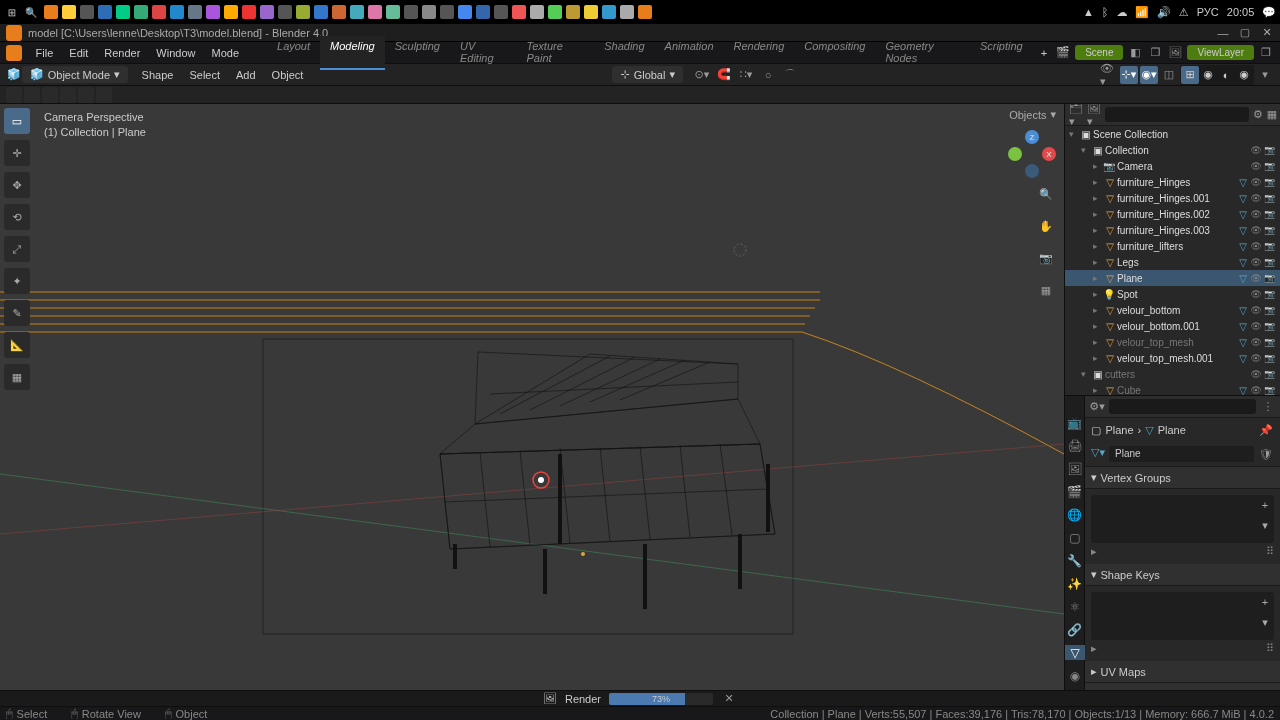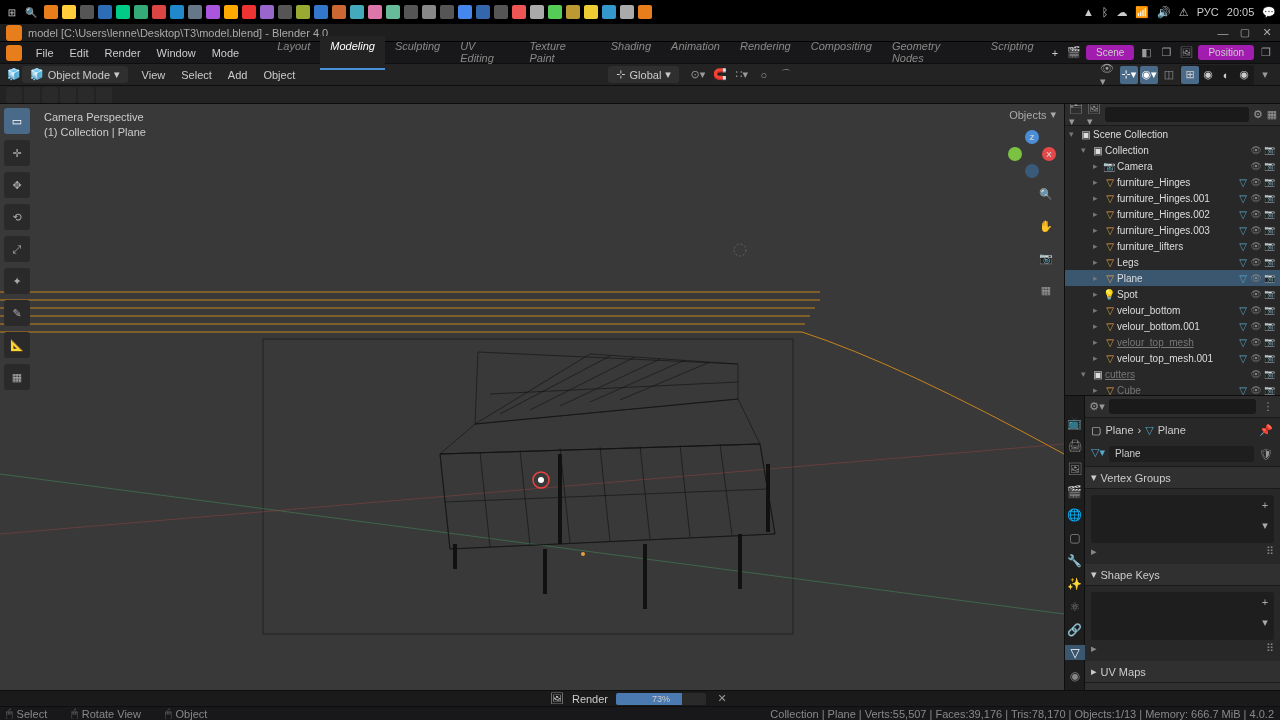--- a/index.html
+++ b/index.html
@@ -17,21 +17,21 @@
 .win-btn { width: 14px; height: 14px; display: flex; align-items: center; justify-content: center; cursor: pointer; }
 
 
 .topmenu { height: 22px; background: #18181a; display: flex; align-items: center; padding: 0 6px; border-bottom: 1px solid #0e0e0e; }
 .logo { width: 16px; height: 16px; background: #e87d1c; border-radius: 3px; margin-right: 6px; }
 .menu-item { padding: 3px 8px; color: #ccc; cursor: pointer; }
 .ws-tabs { display: flex; margin-left: 20px; font-style: italic; }
 .ws-tab { padding: 4px 10px; color: #888; cursor: pointer; border-bottom: 2px solid transparent; }
 .ws-tab.active { color: #fff; background: #232323; border-bottom: 2px solid #4a90d9; }
 .top-right { margin-left: auto; display: flex; gap: 4px; align-items: center; }
-.pill { background: #a21caf; padding: 2px 10px; border-radius: 3px; font-size: 10px; }
+.pill { background: #4d7c0f; padding: 2px 10px; border-radius: 3px; font-size: 10px; }
 .sq-ico { width: 16px; height: 16px; display: flex; align-items: center; justify-content: center; cursor: pointer; color: #999; }
 
 
 .header-tool { height: 22px; background: #232323; display: flex; align-items: center; padding: 0 6px; border-bottom: 1px solid #0e0e0e; }
 .dropdown { background: #2f2f2f; padding: 2px 8px; border-radius: 3px; margin-right: 6px; display: flex; align-items: center; gap: 4px; cursor: pointer; }
 .header-mid { margin-left: auto; margin-right: auto; display: flex; gap: 4px; align-items: center; }
 .header-right { display: flex; gap: 2px; align-items: center; }
 .tool-btn { width: 18px; height: 18px; display: flex; align-items: center; justify-content: center; cursor: pointer; border-radius: 2px; color: #999; }
 .shading-btns { display: flex; background: #1a1a1a; border-radius: 3px; padding: 1px; }
 .shade-btn { width: 18px; height: 18px; display: flex; align-items: center; justify-content: center; cursor: pointer; border-radius: 2px; }
@@ -66,21 +66,21 @@
 
 .outliner { flex: 0 0 auto; max-height: 292px; overflow-y: auto; background: #282828; border-bottom: 1px solid #0e0e0e; }
 .outliner-head { height: 22px; background: #2d2d2d; display: flex; align-items: center; padding: 0 4px; gap: 4px; border-bottom: 1px solid #1a1a1a; }
 .search-input { flex: 1; background: #1a1a1a; border: none; color: #ccc; padding: 2px 6px; border-radius: 3px; font-size: 10px; outline: none; }
 .tree-row { display: flex; align-items: center; padding: 1px 4px; height: 16px; cursor: pointer; }
 .tree-row.selected { background: #3b5770; }
 .tree-indent { display: inline-block; }
 .tree-exp { width: 10px; color: #777; font-size: 9px; }
 .tree-ico { width: 14px; font-size: 10px; text-align: center; }
 .tree-label { flex: 1; font-size: 10px; color: #ddd; overflow: hidden; text-overflow: ellipsis; white-space: nowrap; }
-.tree-label.dim { color: #777; text-decoration: underline; }
+.tree-label.dim { color: #777; }
 .tree-toggles { display: flex; gap: 2px; }
 .tree-tog { width: 12px; font-size: 9px; color: #888; text-align: center; cursor: pointer; }
 
 
 .props { flex: 1; display: flex; background: #232323; overflow: hidden; }
 .props-tabs { width: 20px; background: #1e1e1e; display: flex; flex-direction: column; padding-top: 20px; gap: 8px; border-right: 1px solid #0e0e0e; }
 .prop-tab { width: 20px; height: 20px; display: flex; align-items: center; justify-content: center; cursor: pointer; color: #888; font-size: 12px; }
 .prop-tab.active { background: #3b5770; color: #fff; }
 .props-body { flex: 1; overflow-y: auto; }
 .props-head { height: 22px; background: #2d2d2d; display: flex; align-items: center; padding: 0 4px; gap: 4px; border-bottom: 1px solid #1a1a1a; }
@@ -94,21 +94,21 @@
 .list-btns { width: 18px; display: flex; flex-direction: column; }
 .list-add { height: 20px; display: flex; align-items: center; justify-content: center; cursor: pointer; color: #aaa; }
 .play-row { padding: 2px 0 0 0; display: flex; justify-content: space-between; color: #888; }
 .chk { display:inline-block; width:11px; height:11px; border:1px solid #555; background:#1a1a1a; margin-right:4px; vertical-align:middle; border-radius:2px; }
 
 
 .statusbar { position: absolute; bottom: 0; left: 0; right: 0; height: 14px; background: #18181a; display: flex; align-items: center; padding: 0 6px; font-size: 10px; color: #888; border-top: 1px solid #0e0e0e; }
 .status-item { display: flex; align-items: center; gap: 4px; margin-right: 24px; }
 .status-right { margin-left: auto; }
 .render-bar { position: absolute; bottom: 14px; left: 0; right: 0; height: 16px; background: #1a1a1a; display: flex; align-items: center; justify-content: center; gap: 8px; border-top: 1px solid #0e0e0e; }
-.prog-wrap { width: 90px; height: 12px; background: #2a2a2a; border-radius: 2px; overflow: hidden; position: relative; }
+.prog-wrap { width: 104px; height: 12px; background: #2a2a2a; border-radius: 2px; overflow: hidden; position: relative; }
 .prog-fill { height: 100%; background: #4a7ab0; position: relative; }
 .prog-txt { position: absolute; inset: 0; display: flex; align-items: center; justify-content: center; font-size: 9px; }
 </style>
 </head>
 <body>
 
 <div class="taskbar">
   <span class="taskbar-icon">⊞</span>
   <span class="taskbar-icon">🔍</span>
   <span class="tb-sq" style="background:#e87d1c"></span>
@@ -190,34 +190,34 @@
       <span class="ws-tab">Geometry Nodes</span>
       <span class="ws-tab">Scripting</span>
     </div>
   <span class="menu-item">+</span>
   <div class="top-right">
     <span class="sq-ico">🎬</span>
     <span class="pill">Scene</span>
     <span class="sq-ico">◧</span>
     <span class="sq-ico">❐</span>
     <span class="sq-ico">🖼</span>
-    <span class="pill">Position</span>
+    <span class="pill">ViewLayer</span>
     <span class="sq-ico">❐</span>
   </div>
 </div>
 
 <div class="header-tool">
   <span class="sq-ico">🧊</span>
   <span class="dropdown">
     <span>🧊</span>
     <span>Object Mode</span>
     <span>▾</span>
   </span>
   <div id="header-menu" style="display:flex">
-      <span class="menu-item">View</span>
+      <span class="menu-item">Shape</span>
       <span class="menu-item">Select</span>
       <span class="menu-item">Add</span>
       <span class="menu-item">Object</span>
     </div>
   <div class="header-mid">
     <span class="dropdown">
       <span>⊹</span>
       <span>Global</span>
       <span>▾</span>
     </span>

